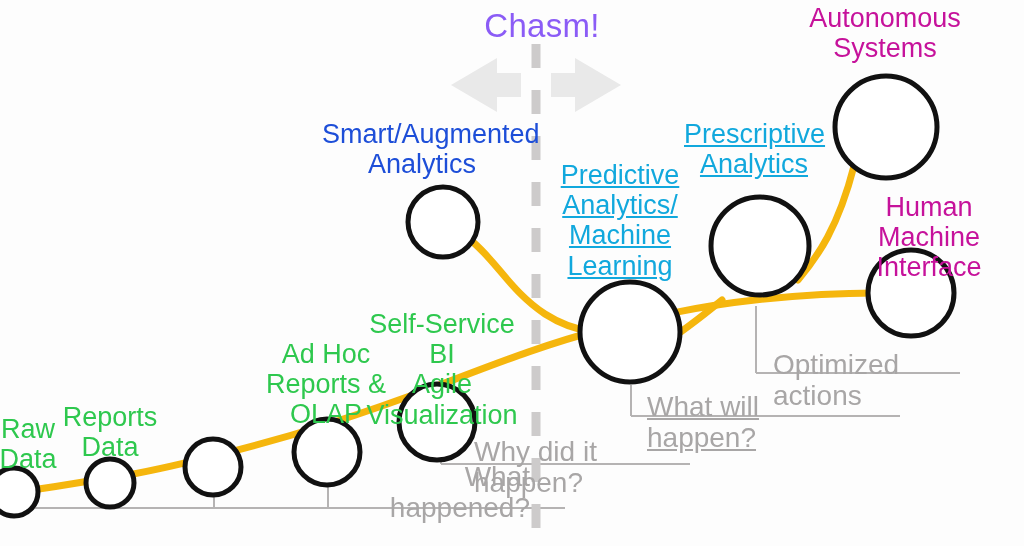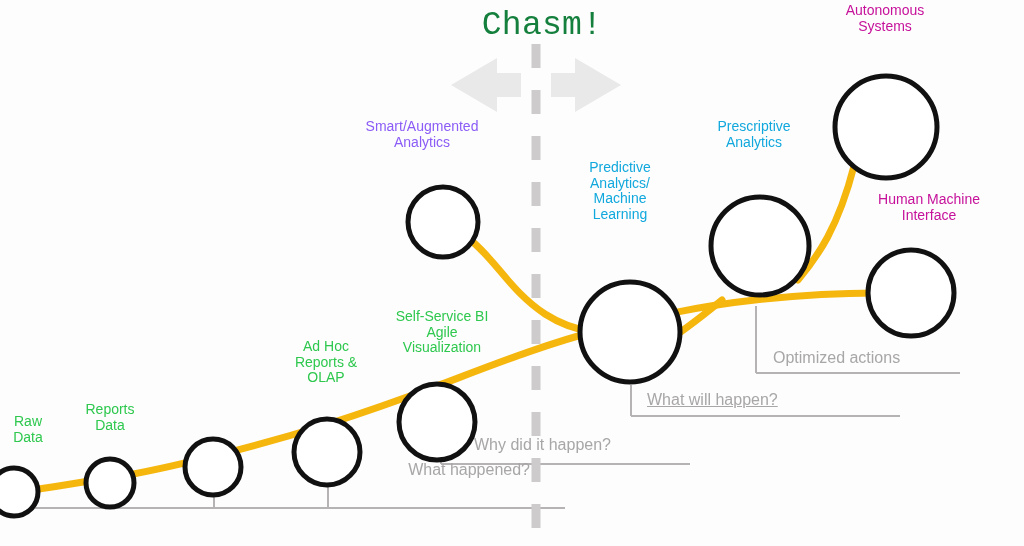--- a/index.html
+++ b/index.html
@@ -28,29 +28,29 @@
     height: 546px;
   }
   .lbl {
     position: absolute;
     text-align: center;
     line-height: 1.12;
     white-space: pre-line;
     font-weight: 400;
   }
   .lbl-green  { color: #2ec84e; }
-  .lbl-orange { color: #8b5cf6; }
-  .lbl-cyan   { color: #11a8dd; }
+  .lbl-orange { color: #1d4ed8; }
+  .lbl-cyan   { color: #11a8dd; text-decoration: underline; }
   .lbl-magenta{ color: #c6129b; }
-  .lbl-chasm  { color: #15803d; font-family: Liberation Mono, monospace; }
+  .lbl-chasm  { color: #8b5cf6; }
   .lbl-gray   { color: #a8a6a6; }
 
-  .stage-label { font-size: 14px; }
+  .stage-label { font-size: 27px; }
   .chasm-label { font-size: 33px; letter-spacing: .3px; }
-  .bracket-label { font-size: 16px; }
+  .bracket-label { font-size: 28px; }
 </style>
 </head>
 <body>
 
 <div id="stage">
 
   <svg class="layer" viewBox="0 0 1024 546">
 
     <g stroke="#b5b3b3" stroke-width="2" fill="none">
       <path d="M 20 508 L 565 508"></path>

